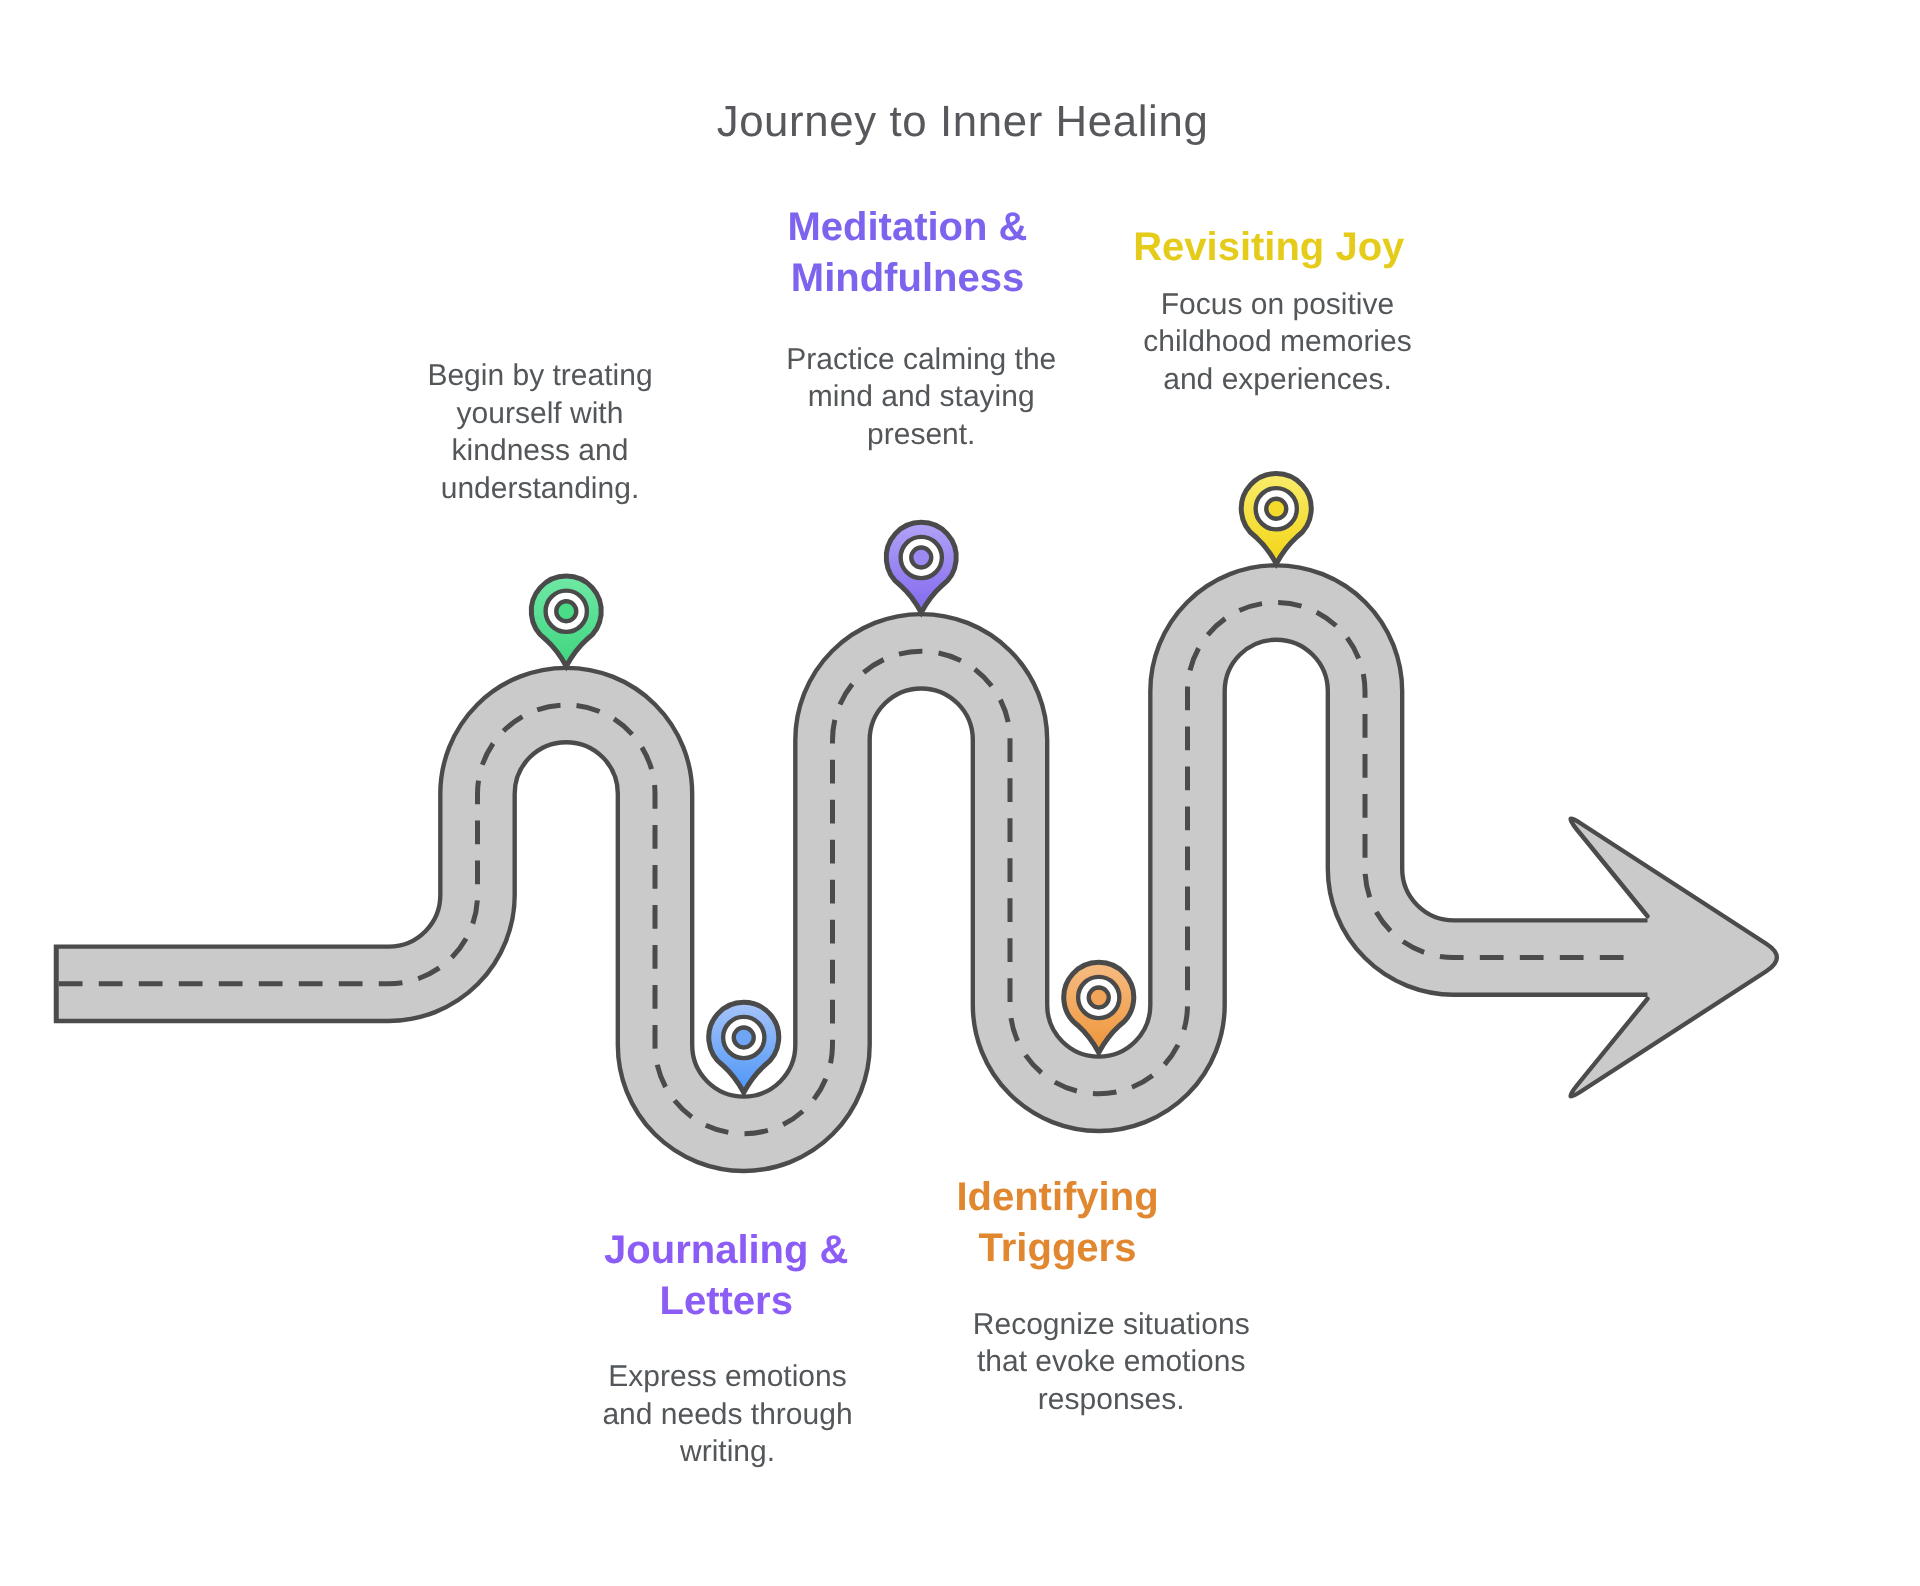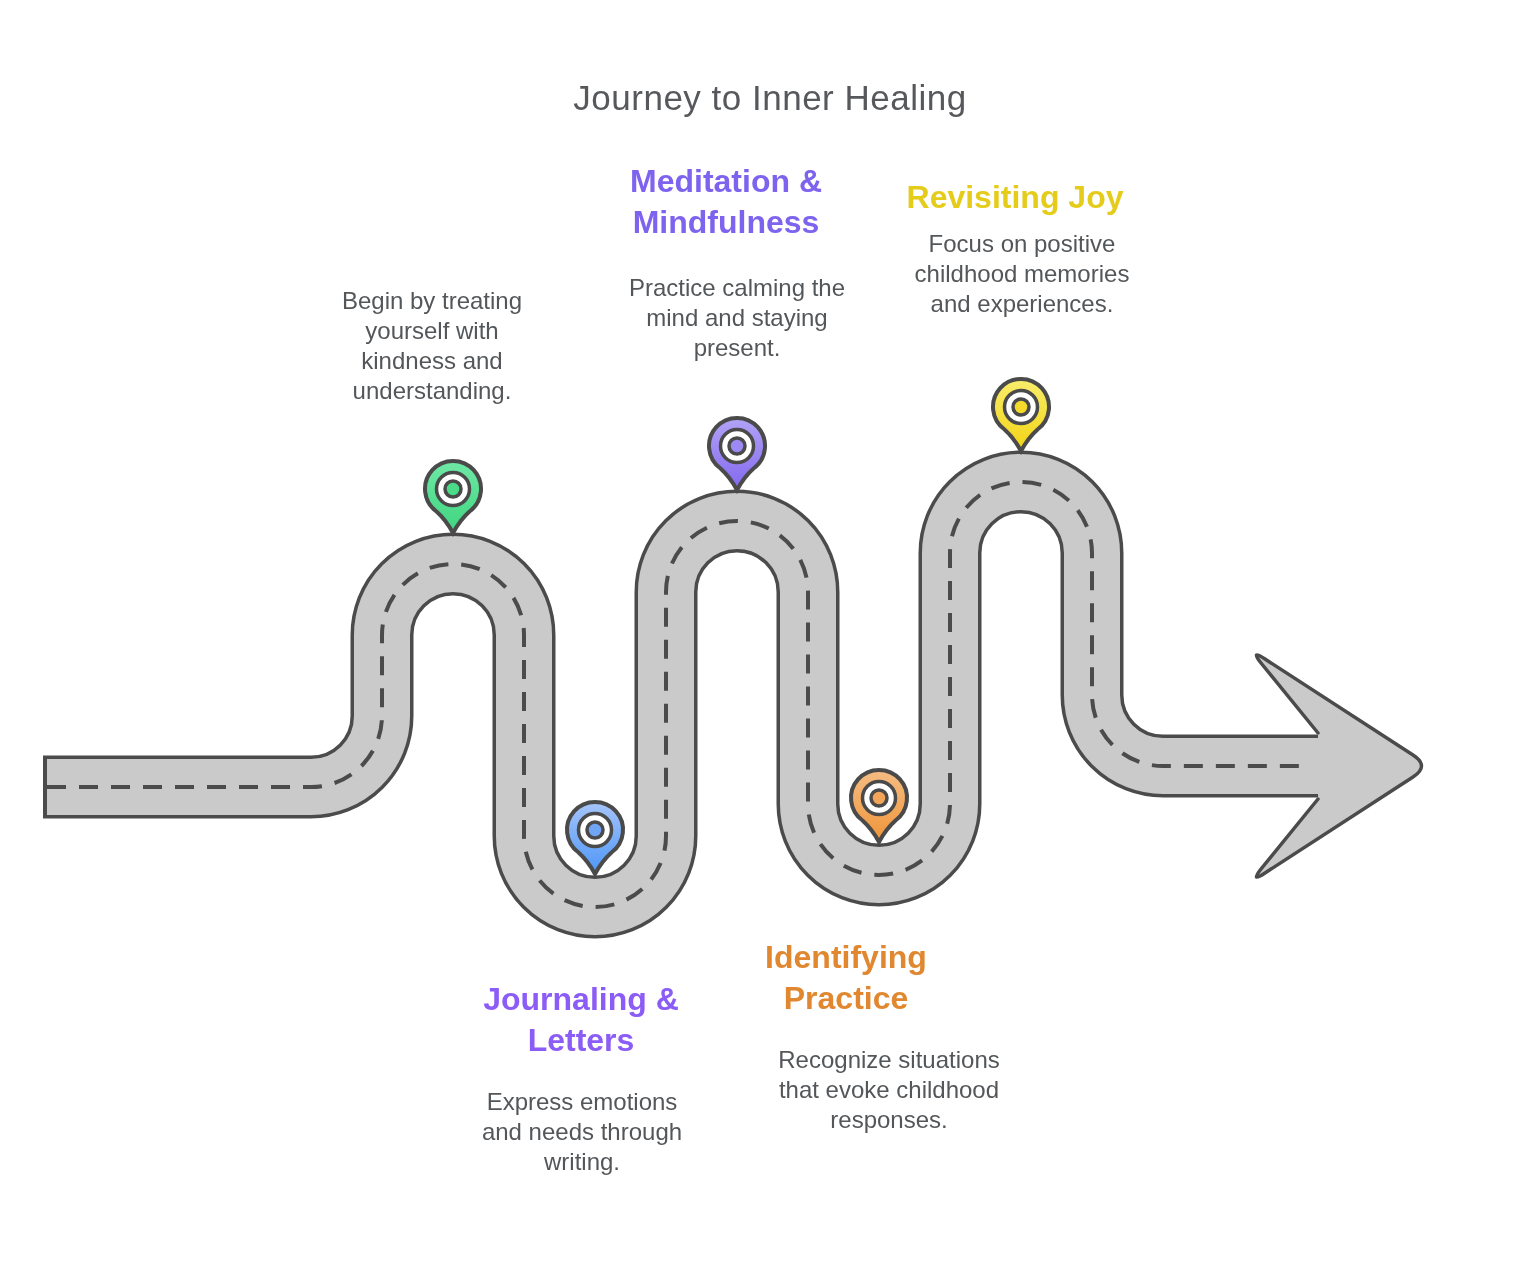--- a/index.html
+++ b/index.html
@@ -140,23 +140,23 @@
 and needs through
 writing.</div>
 
   <div class="ms-heading h-meditation" style="color: rgb(125, 99, 238); text-align: center;">Meditation &amp;
 Mindfulness</div>
   <div class="ms-desc d-meditation" style="color: rgb(84, 87, 90);">Practice calming the
 mind and staying
 present.</div>
 
   <div class="ms-heading h-triggers" style="color: rgb(224, 135, 47);">Identifying
-Practice</div>
+Triggers</div>
   <div class="ms-desc d-triggers" style="color: rgb(84, 87, 90);">Recognize situations
-that evoke childhood
+that evoke emotions
 responses.</div>
 
   <div class="ms-heading h-joy" style="color: rgb(229, 204, 27); margin-top: 16px;">Revisiting Joy</div>
   <div class="ms-desc d-joy" style="color: rgb(84, 87, 90);">Focus on positive
 childhood memories
 and experiences.</div>
 
 </div>
 
 </body></html>

